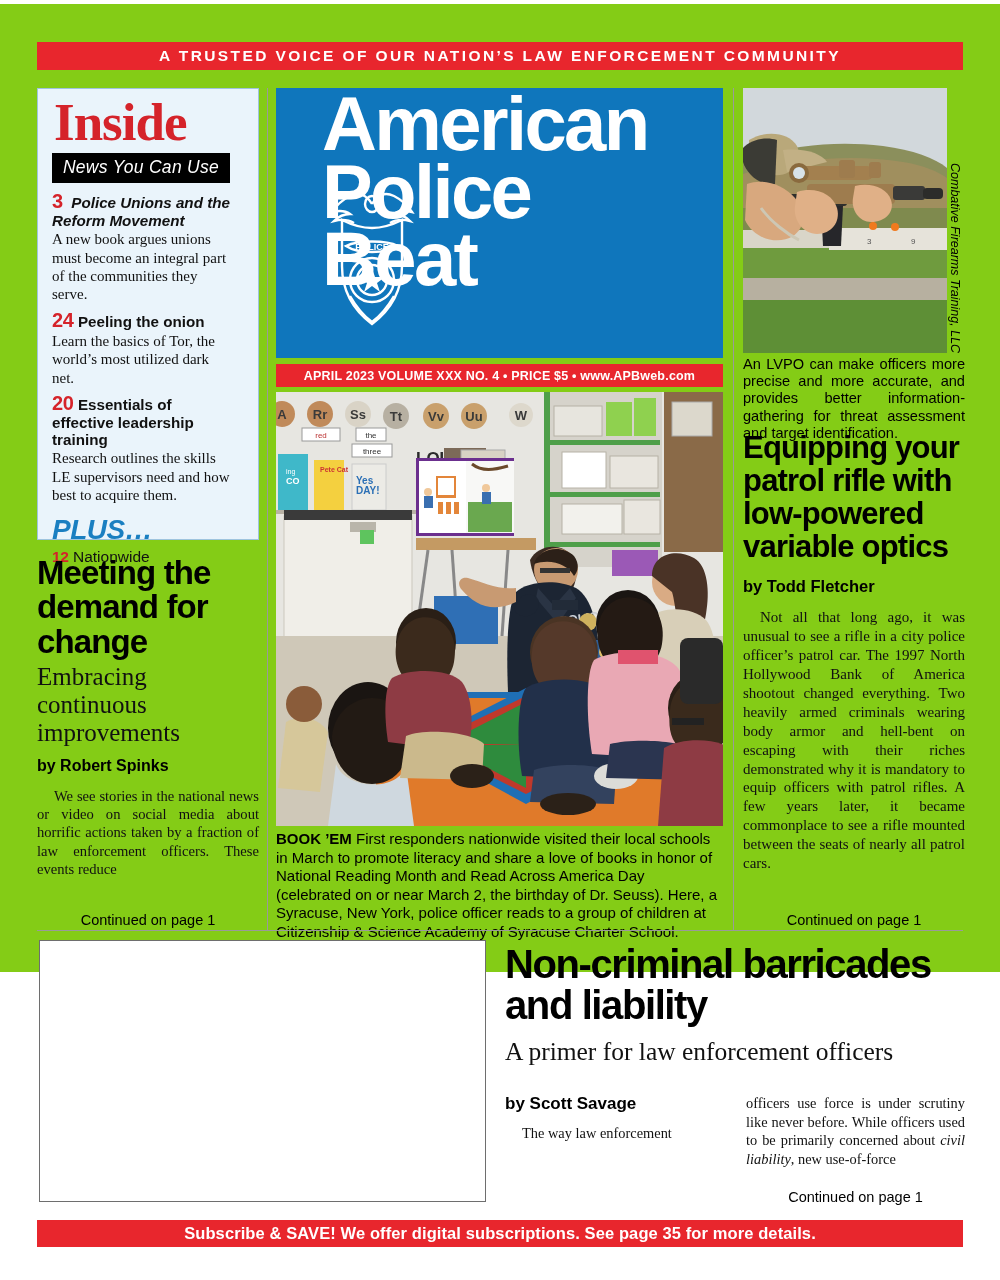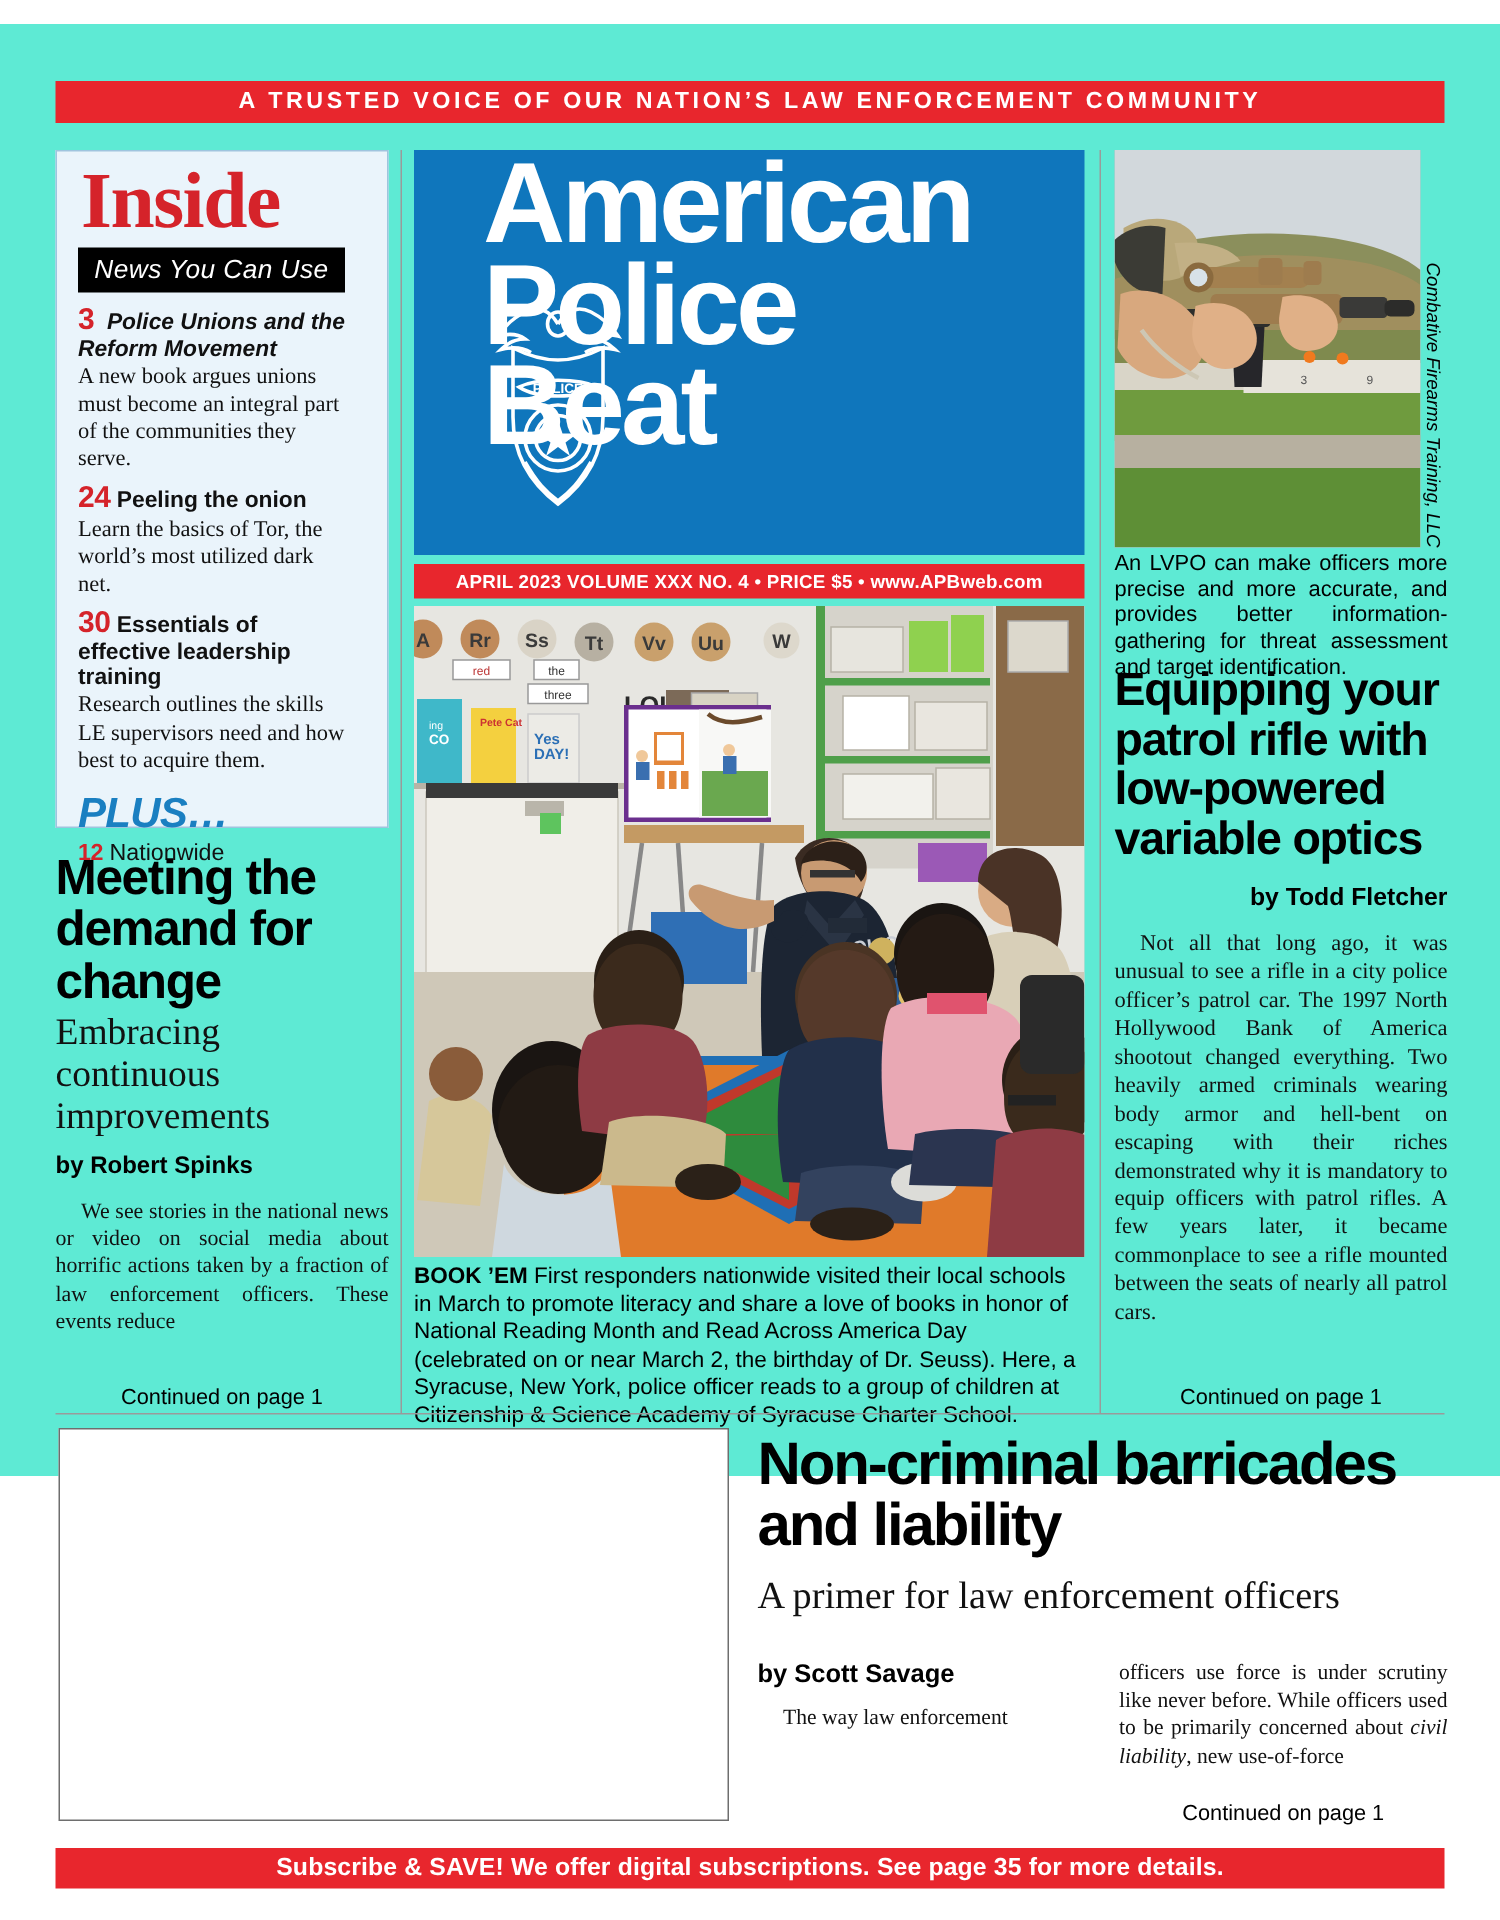--- a/index.html
+++ b/index.html
@@ -9,24 +9,24 @@
   }
   body {
     width: 1000px;
     height: 1280px;
     font-family: "Liberation Sans", sans-serif;
     position: relative;
     overflow: hidden;
   }
   .page {
     position: absolute;
-    left: 0; top: 16px;
+    left: 0; top: 4px;
     width: 1000px;
     height: 968px;
-    background: #5eead4;
+    background: #84cc16;
   }
 
   
   .top-banner {
     position: absolute;
     left: 37px; top: 38px;
     width: 926px; height: 28px;
     background: #e8262d;
     color: #ffffff;
     display: flex;
@@ -263,21 +263,20 @@
     letter-spacing: -0.8px;
     color: #000;
     margin: 0;
   }
   .byline-right {
     font-family: "Liberation Sans", sans-serif;
     font-weight: bold;
     font-size: 16.5px;
     color: #000;
     margin: 14px 0 0 0;
-    text-align: right;
   }
 
   
   .vrule {
     position: absolute;
     width: 1px;
     background: #9a9a9a;
   }
   .hrule {
     position: absolute;
@@ -384,21 +383,21 @@
       <div class="inside-head"><span class="pg">3</span>&nbsp; <span>Police Unions and the Reform Movement</span></div>
       <div class="inside-desc">A new book argues unions must become an integral part of the communities they serve.</div>
     </div>
 
     <div class="inside-item">
       <div class="inside-head upright"><span class="pg">24</span> <span>Peeling the onion</span></div>
       <div class="inside-desc">Learn the basics of Tor, the world’s most utilized dark net.</div>
     </div>
 
     <div class="inside-item">
-      <div class="inside-head upright"><span class="pg">30</span> <span>Essentials of effective leadership training</span></div>
+      <div class="inside-head upright"><span class="pg">20</span> <span>Essentials of effective leadership training</span></div>
       <div class="inside-desc">Research outlines the skills LE supervisors need and how best to acquire them.</div>
     </div>
 
     <div class="plus-head">PLUS…</div>
     <div class="plus-line"><span class="pg">12</span> <span>Nationwide</span></div>
   </div>
 
   <div class="col-left">
     <div class="hl-main">Meeting the demand for change</div>
     <div class="deck">Embracing continuous improvements</div>

